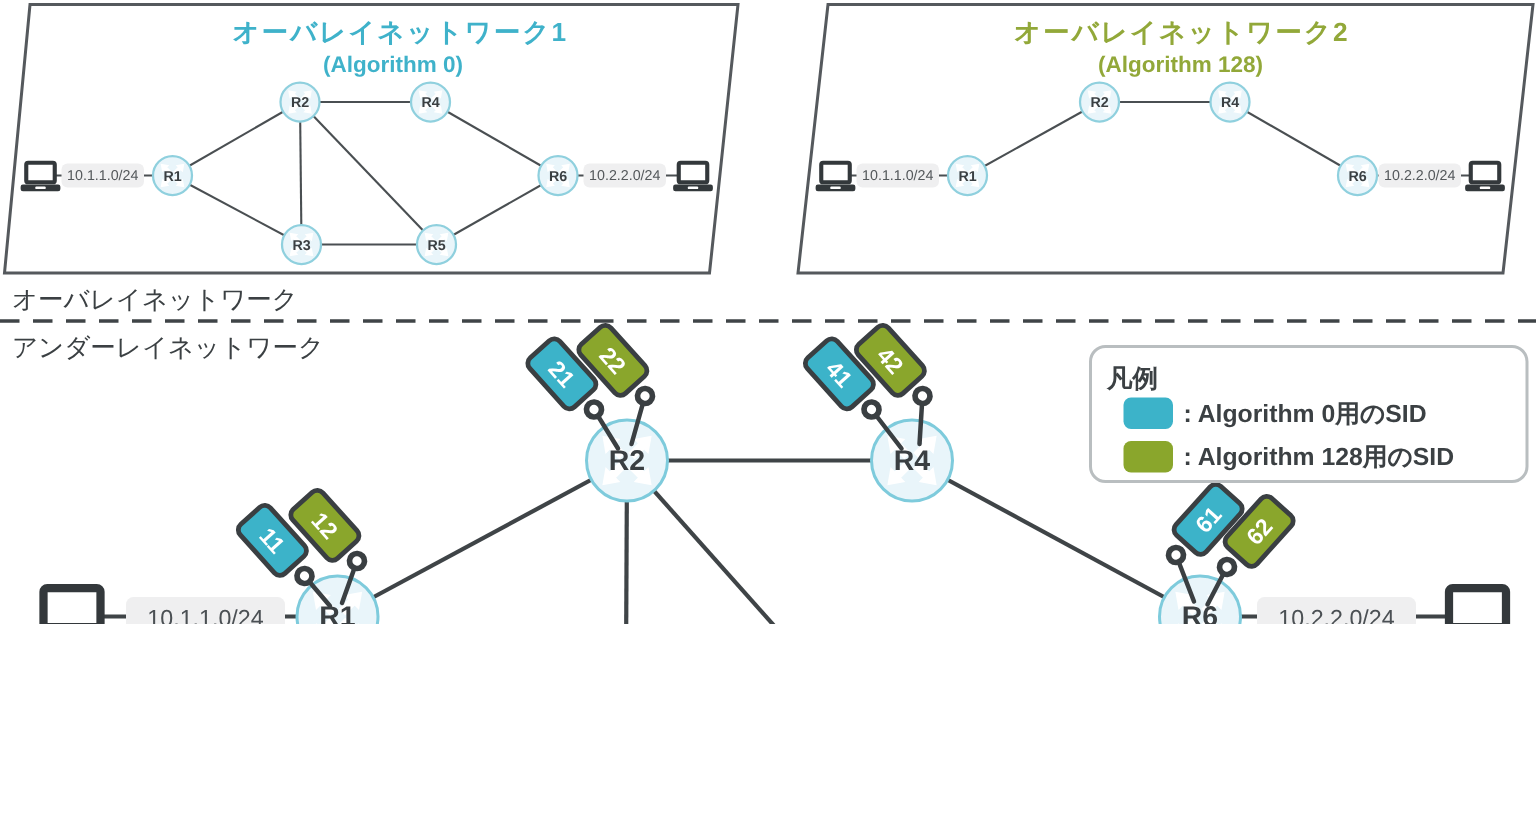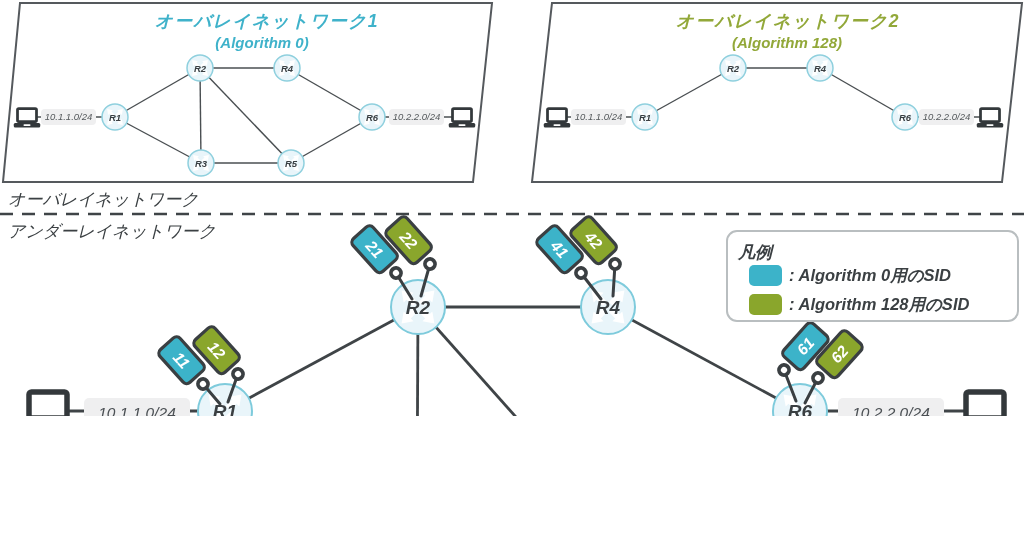--- a/index.html
+++ b/index.html
@@ -1,16 +1,16 @@
 <!DOCTYPE html>
 <html><head>
 <meta charset="utf-8">
 <style>
   html,body{margin:0;padding:0;background:#ffffff;}
-  .stage{position:relative;width:1024px;height:416px;overflow:hidden;background:#fff;font-style:italic;}
+  .stage{position:relative;width:1024px;height:416px;overflow:hidden;background:#fff;}
   svg{display:block;}
   text{font-family:"Liberation Sans","DejaVu Sans",sans-serif;}
   .panel{fill:#ffffff;stroke:#55595d;stroke-width:2;}
   .e1{stroke:#4a4f52;stroke-width:1.4;}
   .e2{stroke:#3f4447;stroke-width:2.8;}
   .str{stroke:#3a3f42;stroke-width:3;stroke-linecap:round;fill:none;}
   .box{fill:#efeff0;}
   .boxtxt{font-size:15.5px;fill:#4b5054;text-anchor:middle;}
   .boxtxt-s{font-size:9.5px;fill:#54585b;text-anchor:middle;}
   .rlbl{font-weight:700;font-size:19px;fill:#3a3f42;text-anchor:middle;}

